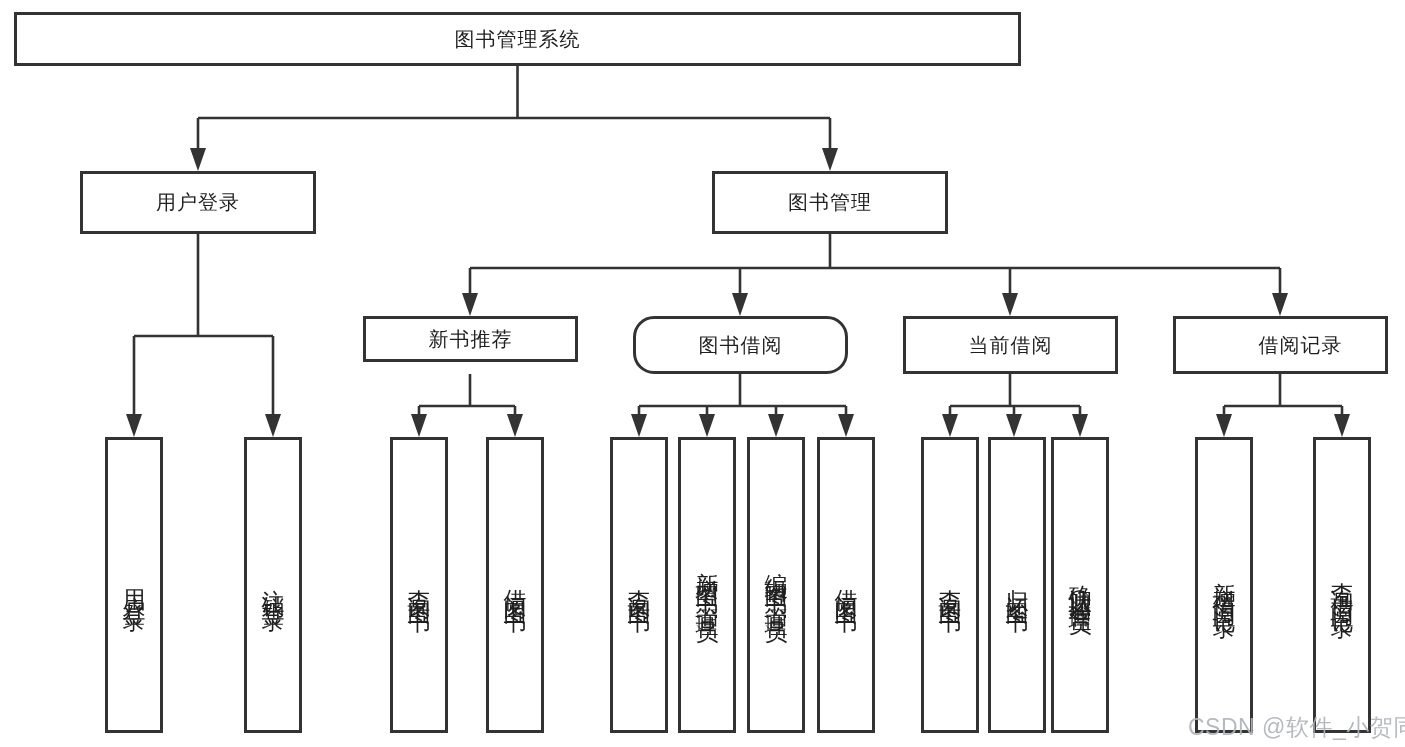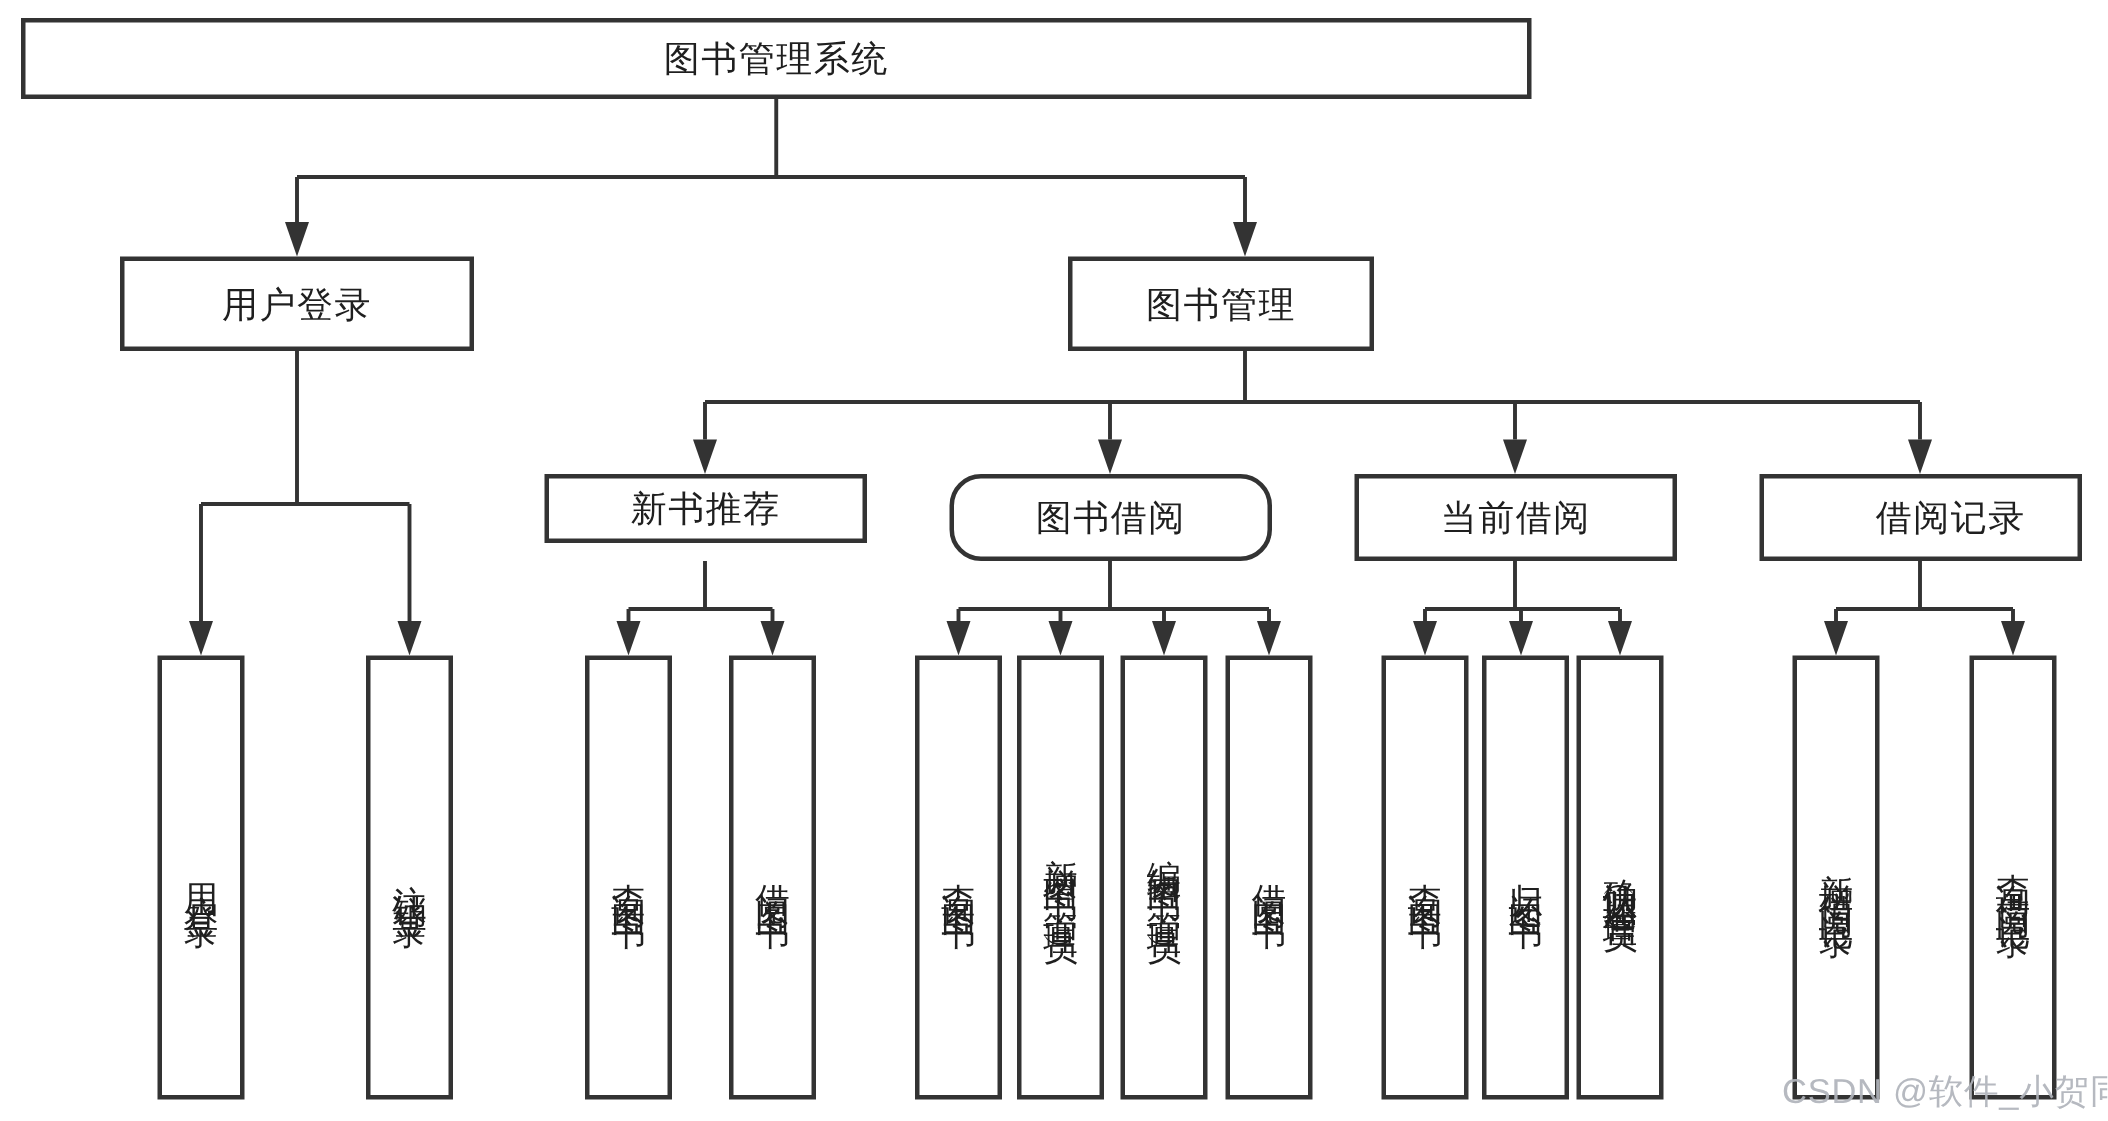--- a/index.html
+++ b/index.html
@@ -39,21 +39,21 @@
   .box {
     position: absolute;
     background: var(--box-fill);
     border: 3px solid var(--box-border);
     color: var(--text);
     display: flex;
     align-items: center;
     justify-content: center;
   }
   .hbox {
-    font-size: 24px;
+    font-size: 20px;
     letter-spacing: 1px;
     white-space: nowrap;
   }
   .leaf { top: 437px; width: 58px; height: 296px; }
   .vtext {
     writing-mode: vertical-rl;
     text-orientation: mixed;
     font-size: 23px;
     letter-spacing: 7px;
     line-height: 1;
@@ -108,21 +108,21 @@
     <polygon points="1072,414 1088,414 1080,437"></polygon>
 
     <path d="M1280,374 V406 M1224,406 H1342 M1224,406 V414 M1342,406 V414"></path>
     <polygon points="1216,414 1232,414 1224,437"></polygon>
     <polygon points="1334,414 1350,414 1342,437"></polygon>
   </svg>
 
   <div class="box hbox" style="left:14px; top:12px; width:1007px; height:54px;">图书管理系统</div>
 
   <div class="box hbox" style="left:80px; top:171px; width:236px; height:63px;">用户登录</div>
-  <div class="box hbox" style="left:712px; top:171px; width:204px; height:63px;">图书管理</div>
+  <div class="box hbox" style="left:712px; top:171px; width:236px; height:63px;">图书管理</div>
 
   <div class="box hbox" style="left:363px; top:316px; width:215px; height:46px;">新书推荐</div>
   <div class="box hbox" style="left:633px; top:316px; width:215px; height:58px;border-radius:21px;">图书借阅</div>
   <div class="box hbox" style="left:903px; top:316px; width:215px; height:58px;">当前借阅</div>
   <div class="box hbox" style="left:1173px; top:316px; width:215px; height:58px;padding-left:40px;">借阅记录</div>
 
   <div class="box leaf" style="left:105px;">
     <span class="vtext">用户登录</span>
   </div>
   <div class="box leaf" style="left:244px;">

